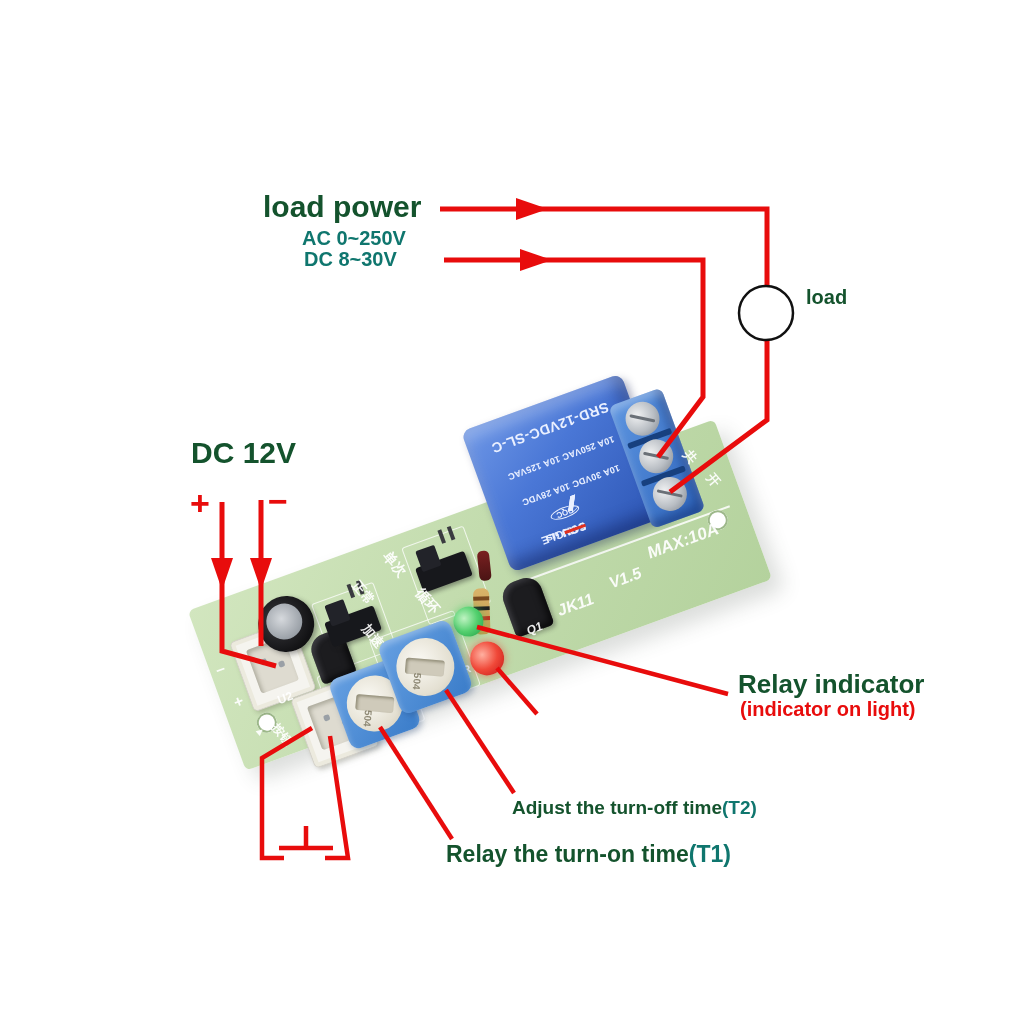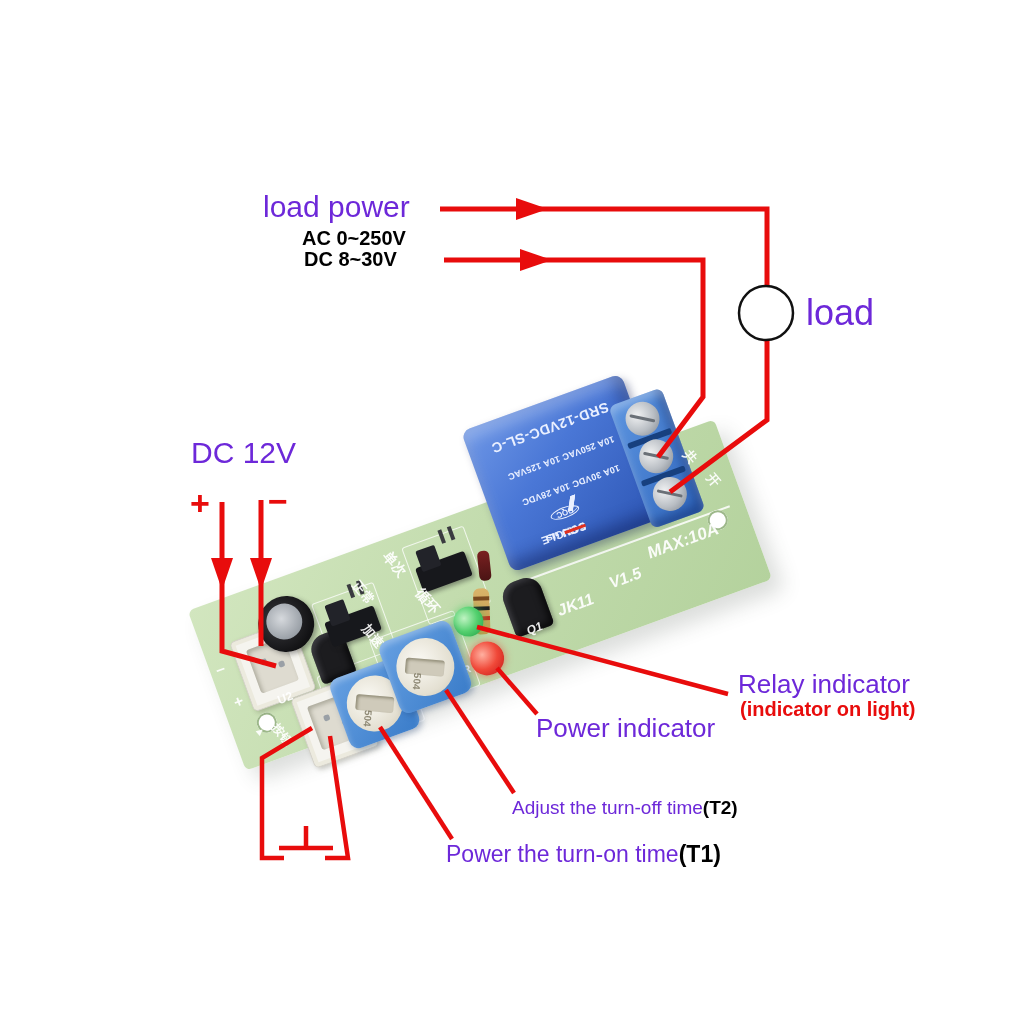--- a/index.html
+++ b/index.html
@@ -1,21 +1,21 @@
 <!DOCTYPE html>
 <html><head>
 <meta charset="utf-8">
 <style>
   html,body{margin:0;padding:0;background:#fff;}
   .canvas{position:relative;width:1024px;height:1024px;background:#ffffff;overflow:hidden;
           font-family:"Liberation Sans",sans-serif;}
   .abs{position:absolute;}
-  .lbl-blue{color:#6d28d9;font-weight:normal;text-align:center;}
+  .lbl-blue{color:#14532d;font-weight:bold;text-align:center;}
   .lbl-red{color:#e80c0c;font-weight:bold;}
-  .lbl-black{color:#000000;font-weight:bold;}
+  .lbl-black{color:#0f766e;font-weight:bold;}
   
   .board{left:200px;top:510px;width:560px;height:170px;transform:rotate(-20deg);
          background:linear-gradient(135deg,#d2e6bf 0%,#c3dcae 45%,#b4d29d 100%);
          border-radius:6px;box-shadow:8px 14px 20px rgba(60,70,60,.18);z-index:10;}
   .board *{position:absolute;}
   .silk{color:rgba(255,255,255,.92);font-weight:bold;white-space:nowrap;}
   .outline{border:1.5px solid rgba(255,255,255,.75);border-radius:3px;}
   .hole{width:20px;height:20px;border-radius:50%;background:#fff;box-shadow:inset 0 0 0 2px #9db88a;}
   
   .relay{left:318px;top:-75px;width:170px;height:150px;border-radius:9px;
@@ -212,30 +212,29 @@
       <polygon points="552,260 520,249 520,271"></polygon>
       <polygon points="222,590 211,558 233,558"></polygon>
       <polygon points="261,590 250,558 272,558"></polygon>
     </g>
     <circle cx="766" cy="313" r="27" fill="#ffffff" stroke="#111111" stroke-width="2.5"></circle>
   </svg>
 
   <div class="anno lbl-blue" style="left:263px;top:190px;font-size:30px;">load power</div>
   <div class="anno lbl-black" style="left:302px;top:227px;font-size:20px;">AC 0~250V</div>
   <div class="anno lbl-black" style="left:304px;top:248px;font-size:20px;">DC 8~30V</div>
-  <div class="anno lbl-blue" style="left:806px;top:292px;font-size:36px;">load</div>
+  <div class="anno lbl-blue" style="left:806px;top:286px;font-size:20px;">load</div>
 
   <div class="anno lbl-blue" style="left:191px;top:436px;font-size:30px;">DC 12V</div>
   <div class="anno lbl-red" style="left:190px;top:484px;font-size:34px;">+</div>
   <div class="anno lbl-red" style="left:268px;top:482px;font-size:34px;">−</div>
 
   <div class="anno lbl-blue" style="left:738px;top:669px;font-size:26px;">Relay indicator</div>
   <div class="anno lbl-red" style="left:740px;top:698px;font-size:20px;">(indicator on light)</div>
-  <div class="anno lbl-blue" style="left:536px;top:713px;font-size:26px;">Power indicator</div>
 
   <div class="anno" style="left:512px;top:797px;font-size:19px;">
     <span class="lbl-blue">Adjust the turn-off time</span><span class="lbl-black">(T2)</span>
   </div>
   <div class="anno" style="left:446px;top:841px;font-size:23px;">
-    <span class="lbl-blue">Power the turn-on time</span><span class="lbl-black">(T1)</span>
+    <span class="lbl-blue">Relay the turn-on time</span><span class="lbl-black">(T1)</span>
   </div>
 
 </div>
 
 </body></html>

